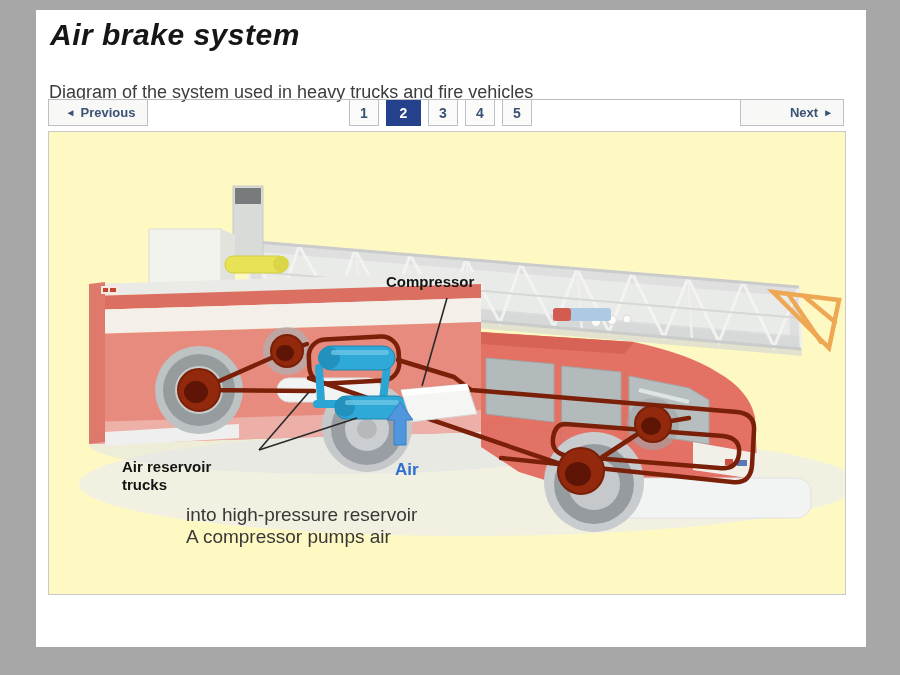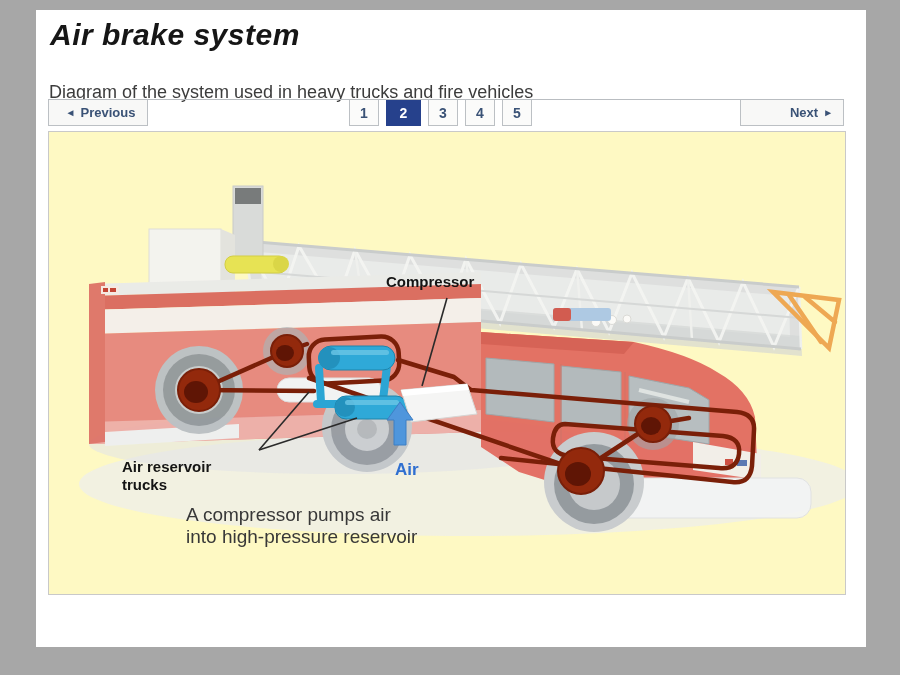--- a/index.html
+++ b/index.html
@@ -247,18 +247,18 @@
     <div class="dlabel lbl-compressor">Compressor</div>
 
     <div class="dlabel lbl-tanks">
       <div>Air reservoir</div>
       <div>trucks</div>
     </div>
 
     <div class="dlabel lbl-air">Air</div>
 
     <div class="caption">
+      <div>into high-pressure reservoir</div>
       <div>A compressor pumps air</div>
-      <div>into high-pressure reservoir</div>
     </div>
 
   </div>
 </div>
 
 </body></html>

